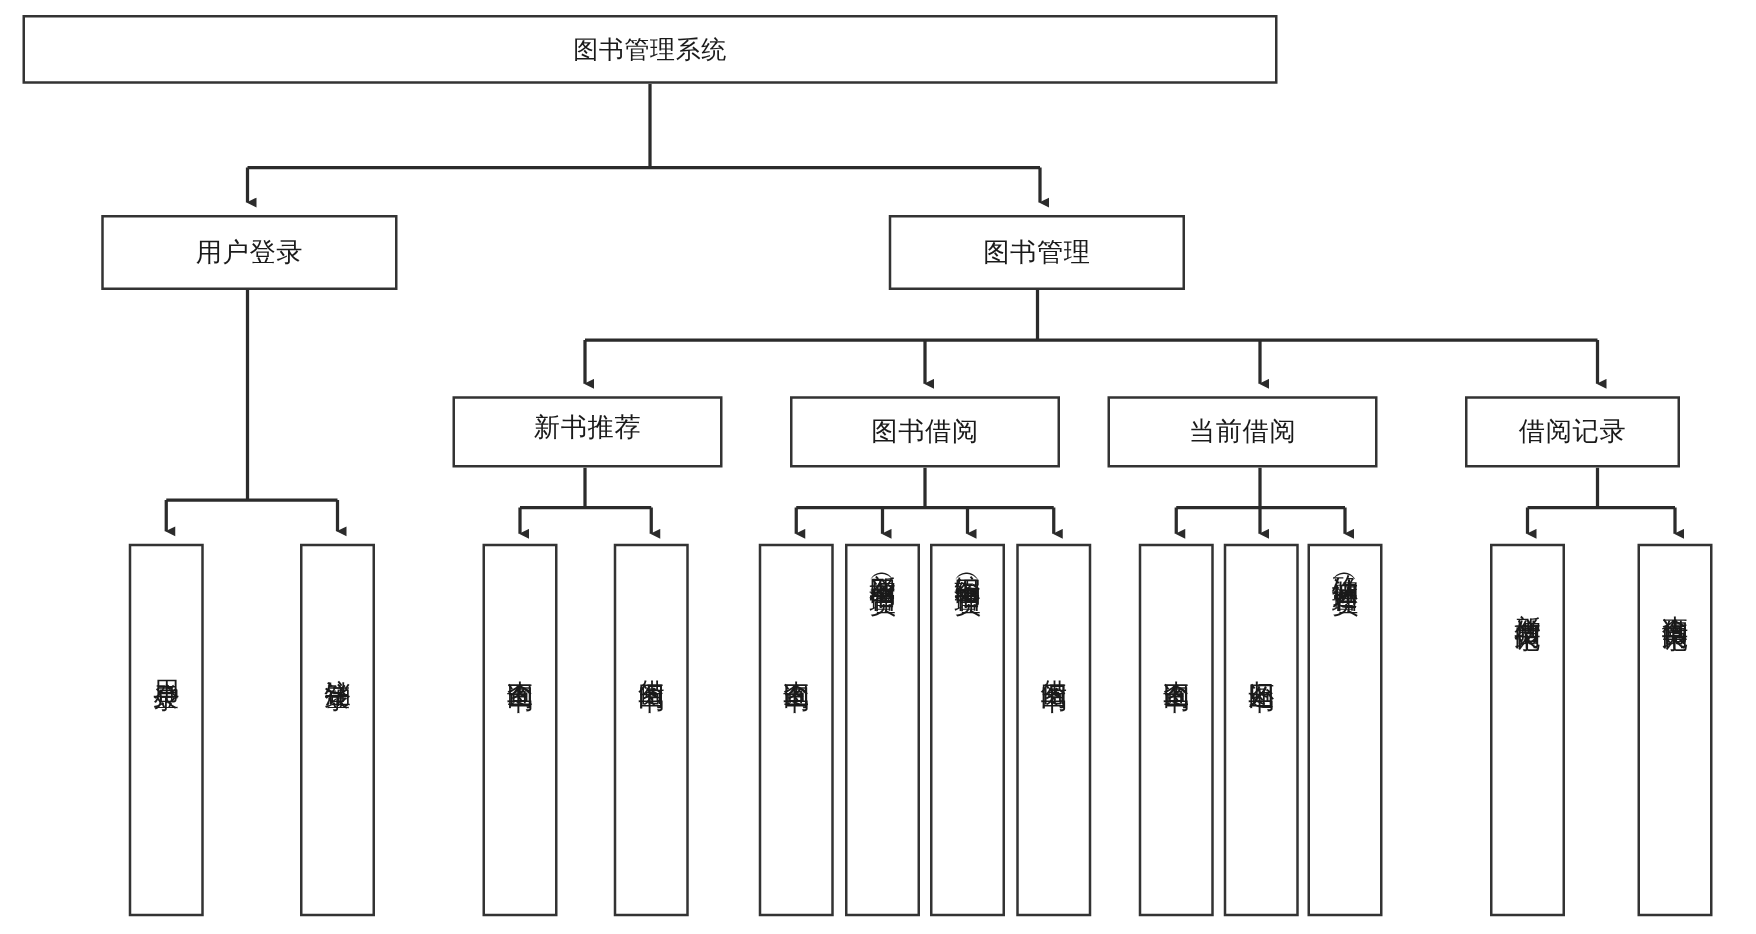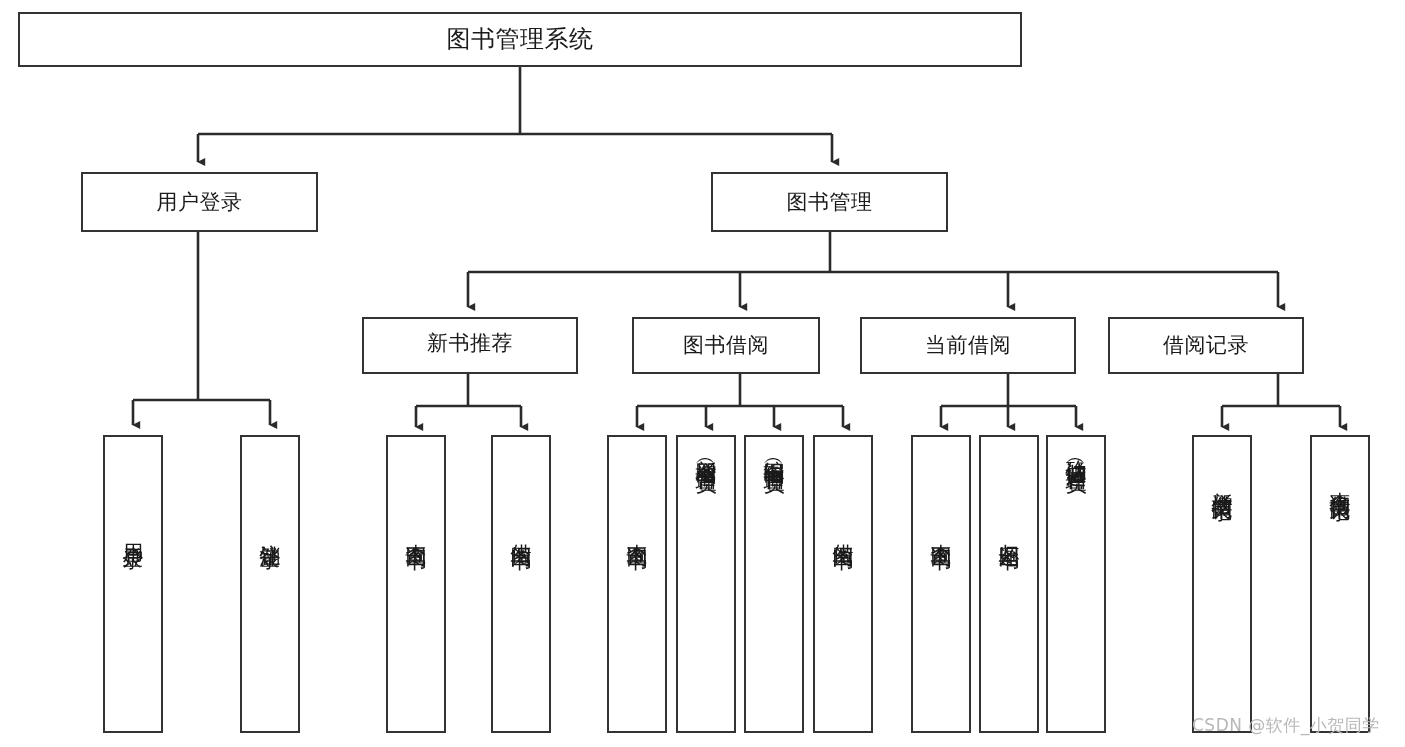--- a/index.html
+++ b/index.html
@@ -51,21 +51,21 @@
     padding-top: 0;
   }
   .node.vertical .node-label {
     writing-mode: vertical-rl;
     text-orientation: upright;
     font-size: 21px;
     line-height: 1.05;
     letter-spacing: 2px;
     margin: 0 auto;
   }
-  .node.root .node-label { font-size: 24px; }
+  .node.root .node-label { font-size: 20px; }
   .watermark {
     position: absolute;
     color: #b8b8b8;
     font-size: 17px;
     font-family: "DejaVu Sans", "Liberation Sans", sans-serif;
     white-space: nowrap;
     letter-spacing: 0.5px;
     pointer-events: none;
   }
 </style>
@@ -133,29 +133,29 @@
   </div>
 
   <div class="node horizontal" style="left:711px; top:172px; width:237px; height:60px;align-items:center;">
     <span class="node-label">图书管理</span>
   </div>
 
   <div class="node horizontal" style="left:362px; top:317px; width:216px; height:57px;font-family:Liberation Mono, monospace;">
     <span class="node-label">新书推荐</span>
   </div>
 
-  <div class="node horizontal" style="left:632px; top:317px; width:188px; height:57px;">
+  <div class="node horizontal" style="left:632px; top:317px; width:216px; height:57px;">
     <span class="node-label">图书借阅</span>
   </div>
 
-  <div class="node horizontal" style="left:860px; top:317px; width:216px; height:57px;">
+  <div class="node horizontal" style="left:886px; top:317px; width:216px; height:57px;">
     <span class="node-label">当前借阅</span>
   </div>
 
-  <div class="node horizontal" style="left:1108px; top:317px; width:196px; height:57px;">
+  <div class="node horizontal" style="left:1172px; top:317px; width:172px; height:57px;">
     <span class="node-label">借阅记录</span>
   </div>
 
   <div class="node vertical" style="left:103px; top:435px; width:60px; height:298px; padding-top:90px;">
     <span class="node-label">用户登录</span>
   </div>
 
   <div class="node vertical" style="left:240px; top:435px; width:60px; height:298px; padding-top:90px;">
     <span class="node-label">注销登录</span>
   </div>
@@ -197,15 +197,14 @@
   </div>
 
   <div class="node vertical" style="left:1192px; top:435px; width:60px; height:298px; padding-top:38px;">
     <span class="node-label">新增借阅记录</span>
   </div>
 
   <div class="node vertical" style="left:1310px; top:435px; width:60px; height:298px; padding-top:38px;">
     <span class="node-label">查询借阅记录</span>
   </div>
 
-  <div class="watermark" style="left:1192px; top:714px;">CSDN @软件_小贺同学</div>
 
 </div>
 
 </body></html>

